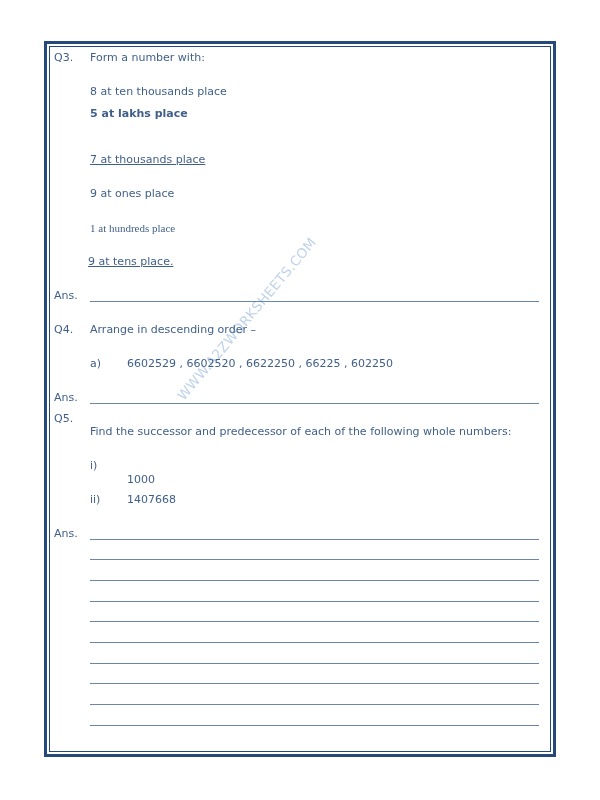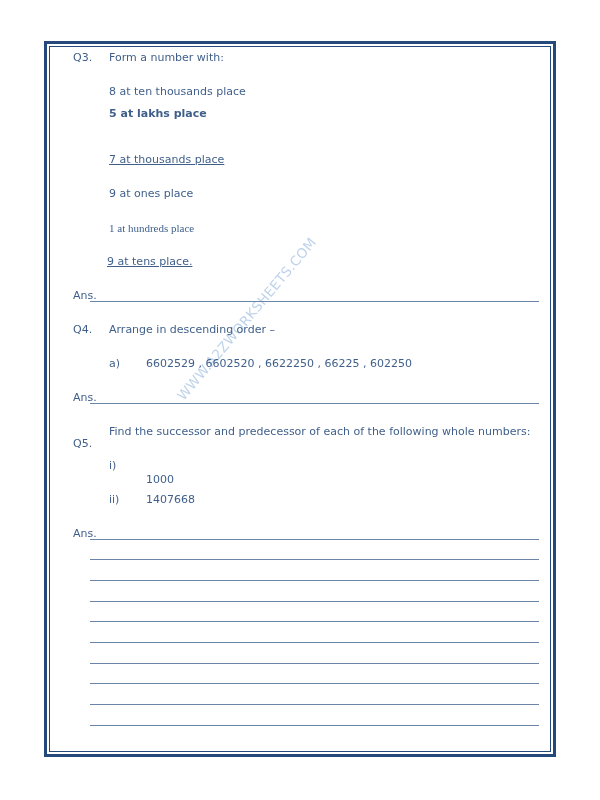--- a/index.html
+++ b/index.html
@@ -29,21 +29,20 @@
       left: 49px;
       top: 46px;
       width: 500px;
       height: 704px;
       border: 1px solid #24497a;
     }
     .row {
       position: absolute;
       white-space: nowrap;
       line-height: 14px;
-      margin-left: 19px;
     }
     .label { left: 54px; }
     .content { left: 90px; }
     .content-shift { left: 88px; text-decoration: underline; }
     .value { left: 127px; }
     .ans-line {
       position: absolute;
       left: 90px;
       width: 449px;
       height: 0;
@@ -91,21 +90,21 @@
   <div class="row content" style="top:323px;">Arrange in descending order –</div>
 
   <div class="row content" style="top:357px;">a)</div>
   <div class="row value" style="top:357px;">6602529 , 6602520 , 6622250 , 66225 , 602250</div>
 
   <div class="row label" style="top:391px;">Ans.</div>
   <div class="ans-line" style="top:403px;"></div>
 </div>
 
 <div>
-  <div class="row label" style="top:437px;">Q5.</div>
+  <div class="row label" style="top:412px;">Q5.</div>
   <div class="row content" style="top:425px;text-align:center;">Find the successor and predecessor of each of the following whole numbers:</div>
 
   <div class="row content" style="top:459px;">i)</div>
   <div class="row value" style="top:473px;">1000</div>
 
   <div class="row content" style="top:493px;">ii)</div>
   <div class="row value" style="top:493px;">1407668</div>
 
   <div class="row label" style="top:527px;">Ans.</div>
   <div class="ans-line" style="top:539px;"></div>

